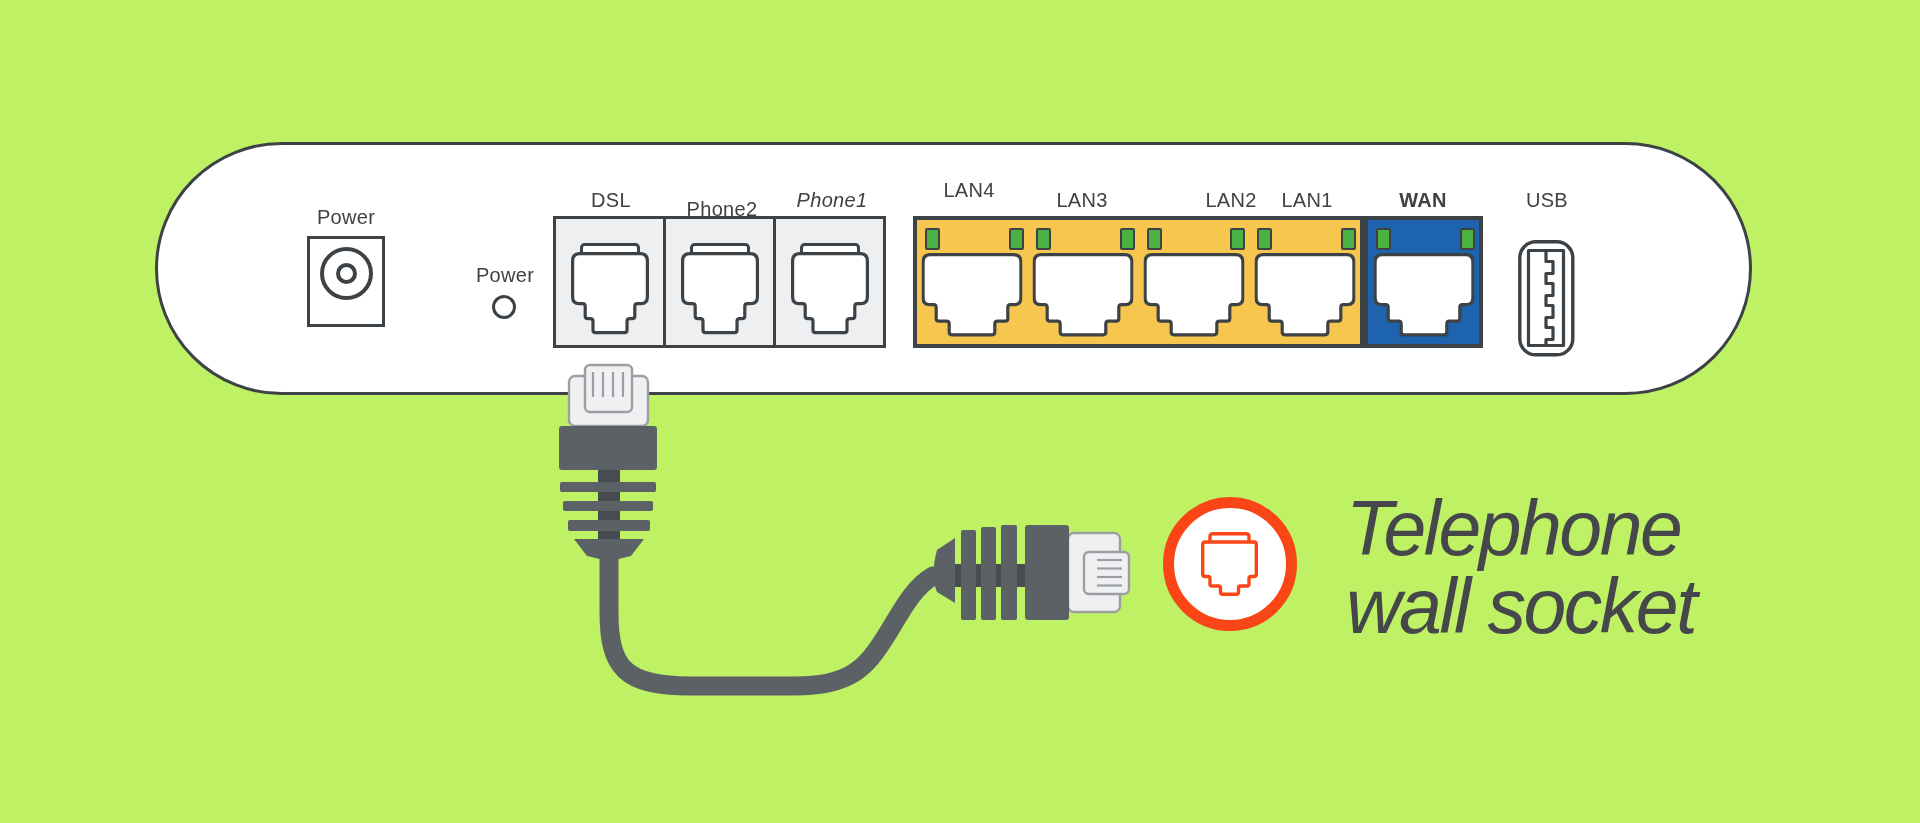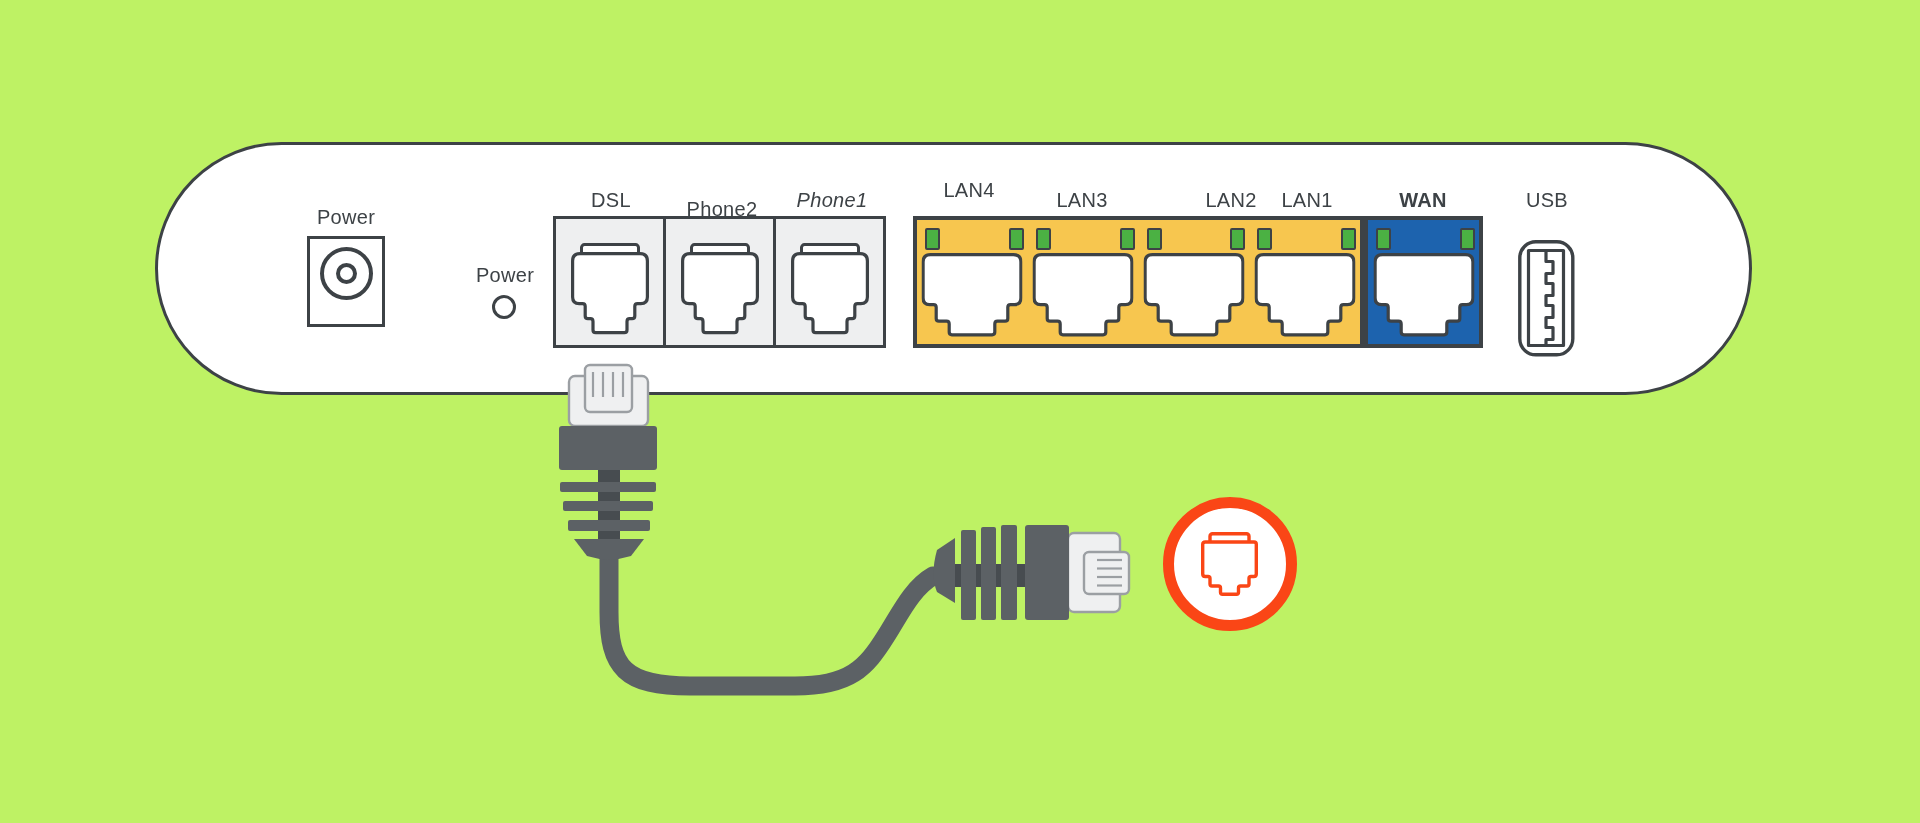--- a/index.html
+++ b/index.html
@@ -202,14 +202,18 @@
     </g>
   </svg>
 
   <div class="abs badge-circle">
     <svg width="58" height="65" viewBox="0 0 58 65">
       <rect class="rj-orange" x="9" y="1.7" width="39" height="10" rx="2.5"></rect>
       <path class="rj-orange" d="M4.3,10 H53 Q55.3,10 55.3,12.3 V42 Q55.3,44.5 52.8,44.5 H50 Q48,44.5 48,46.5 V52 Q48,54 46,54 H39.5 Q37.5,54 37.5,56 V60.3 Q37.5,62.3 35.5,62.3 H21.5 Q19.5,62.3 19.5,60.3 V56 Q19.5,54 17.5,54 H11 Q9,54 9,52 V46.5 Q9,44.5 7,44.5 H4.3 Q1.7,44.5 1.7,42 V12.3 Q1.7,10 4.3,10 Z"></path>
     </svg>
   </div>
 
+  <div class="abs caption">
+    <div>Telephone</div>
+    <div>wall socket</div>
+  </div>
 
 </div>
 
 </body></html>

